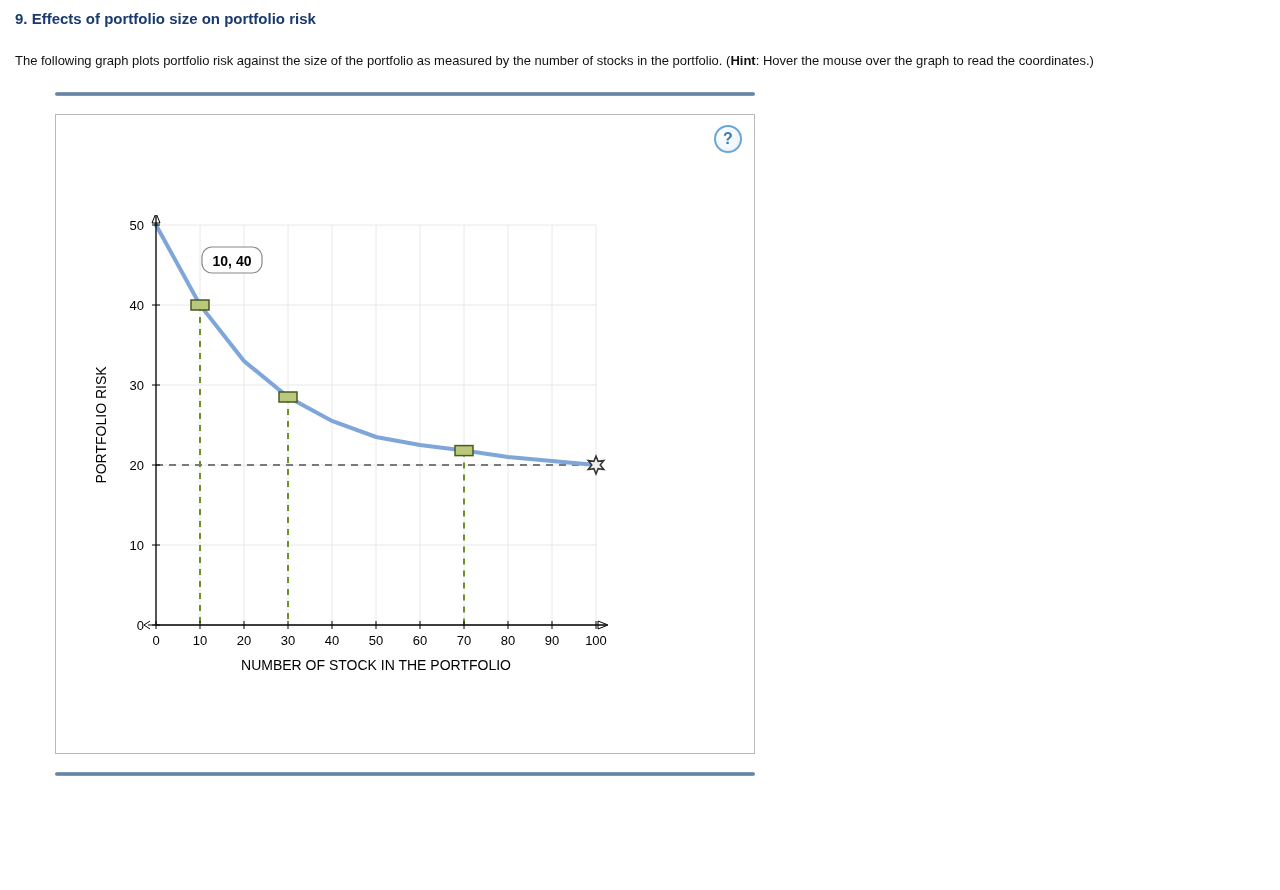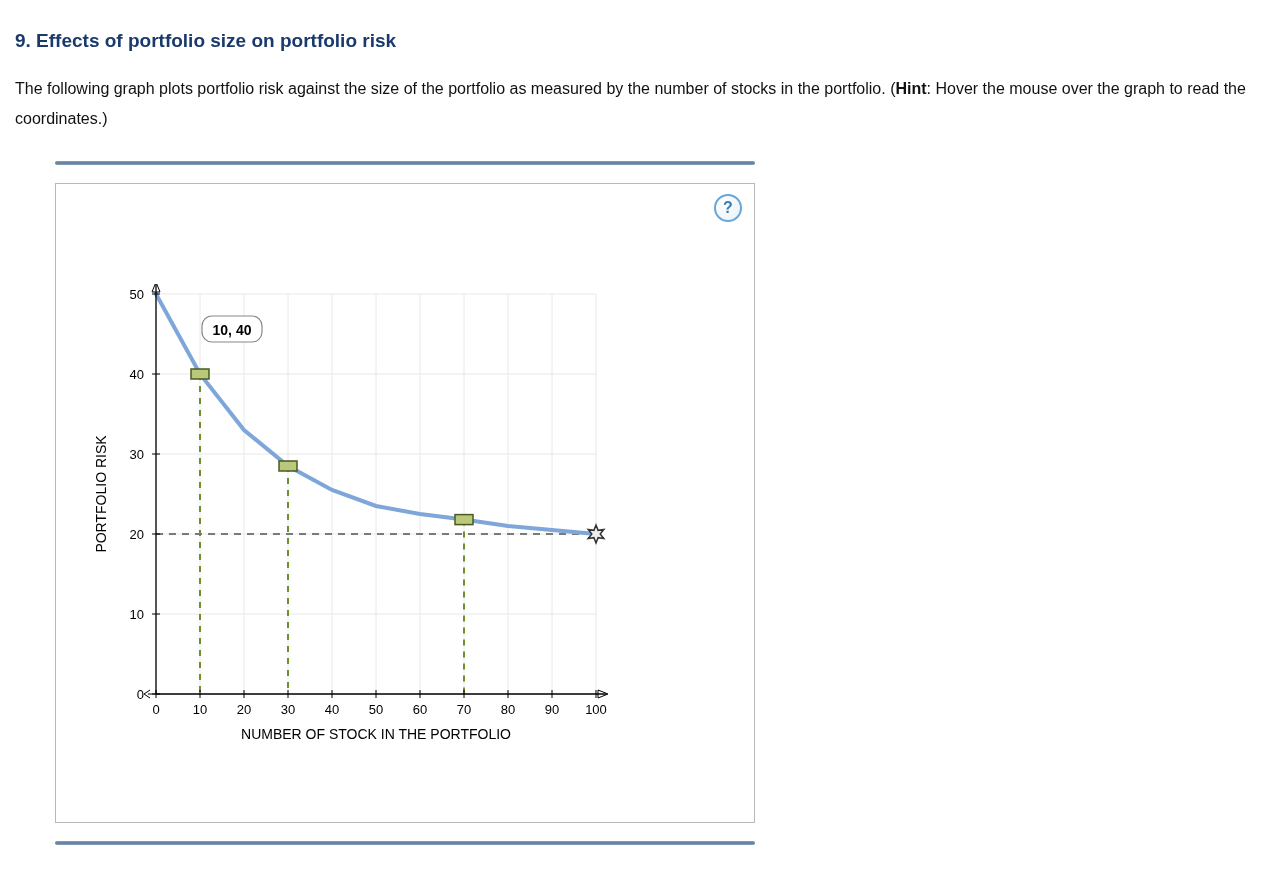--- a/index.html
+++ b/index.html
@@ -8,29 +8,28 @@
     font-family: Arial, Helvetica, sans-serif;
     font-size: 15px;
     color: #000;
     background: #fff;
     width: 1280px;
     box-sizing: border-box;
   }
   .title {
     font-weight: bold;
     color: #1a3a6e;
-    font-size: 19px;
+    font-size: 15px;
     margin-bottom: 22px;
-    margin-top: 20px;
   }
   .desc {
-    font-size: 16px;
+    font-size: 13px;
     line-height: 1.9;
     color: #111;
-    margin-bottom: 26px;
+    margin-bottom: 18px;
   }
   .desc b { font-weight: bold; }
   .panel-wrap {
     width: 700px;
     margin-left: 40px;
   }
   .hrule {
     height: 4px;
     background: linear-gradient(to bottom, #8aa3bf 0%, #5b7a9a 50%, #8aa3bf 100%);
     border-radius: 2px;

